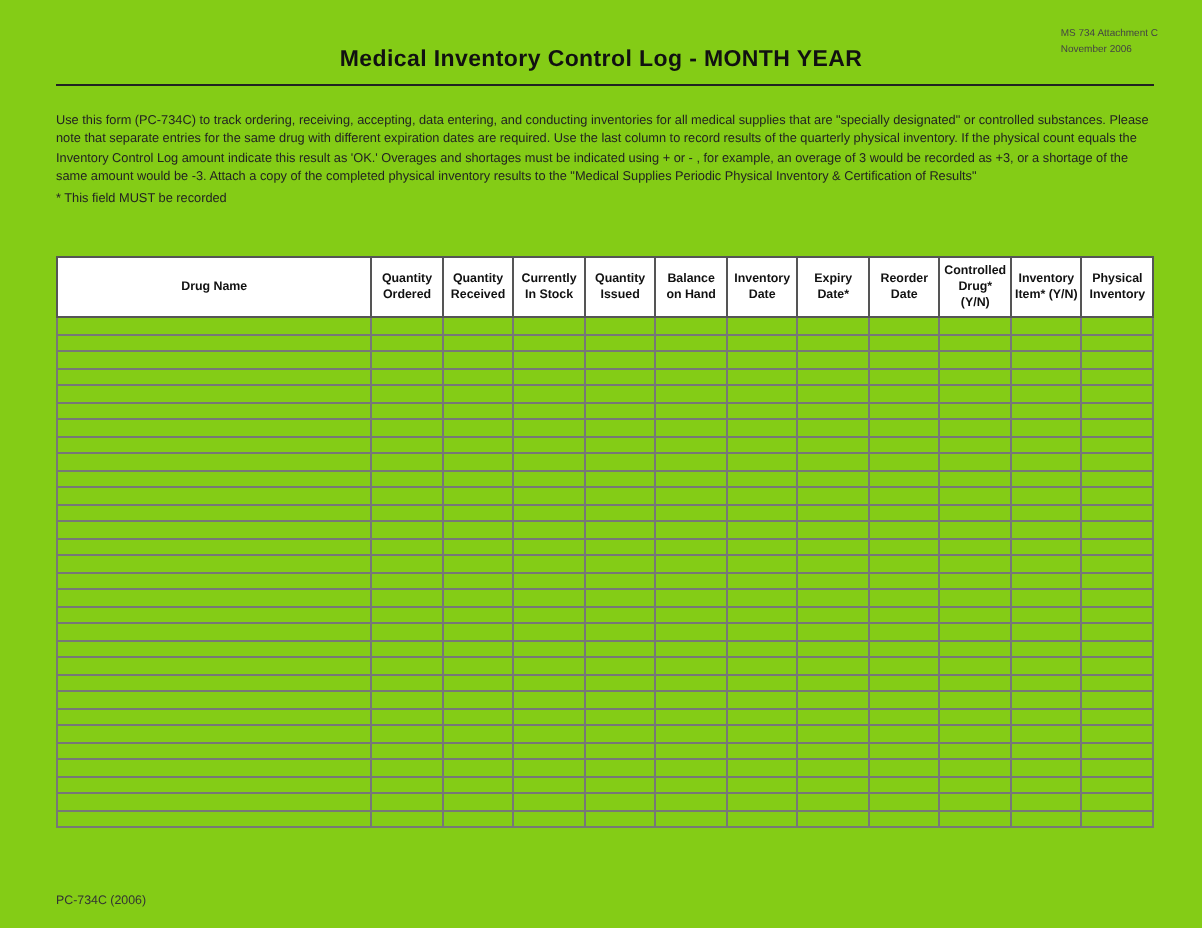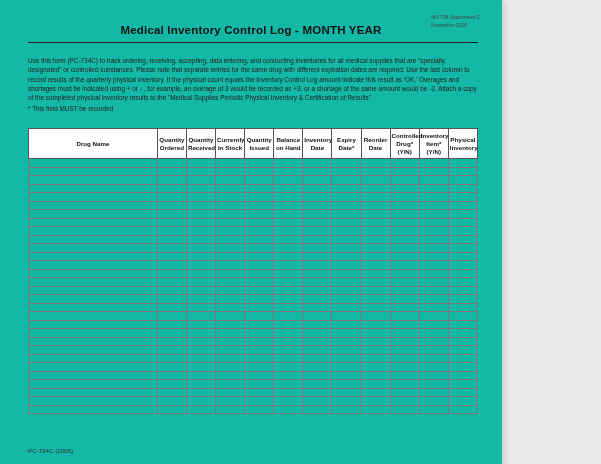--- a/index.html
+++ b/index.html
@@ -4,23 +4,23 @@
 <style>
   html, body {
     margin: 0;
     padding: 0;
     background: #e9e9e9;
     font-family: "Liberation Sans", sans-serif;
     -webkit-font-smoothing: antialiased;
   }
   .sheet {
     position: relative;
-    width: 502px;
+    width: 601px;
     height: 464px;
-    background: #14b8a6;
+    background: #84cc16;
     box-shadow: 0 0 0 1px #d6d6d6, 2px 3px 6px rgba(0,0,0,0.15);
     box-sizing: border-box;
     overflow: hidden;
   }
   .attachment-ref {
     position: absolute;
     top: 14px;
     right: 22px;
     font-size: 5px;
     line-height: 1.5;

